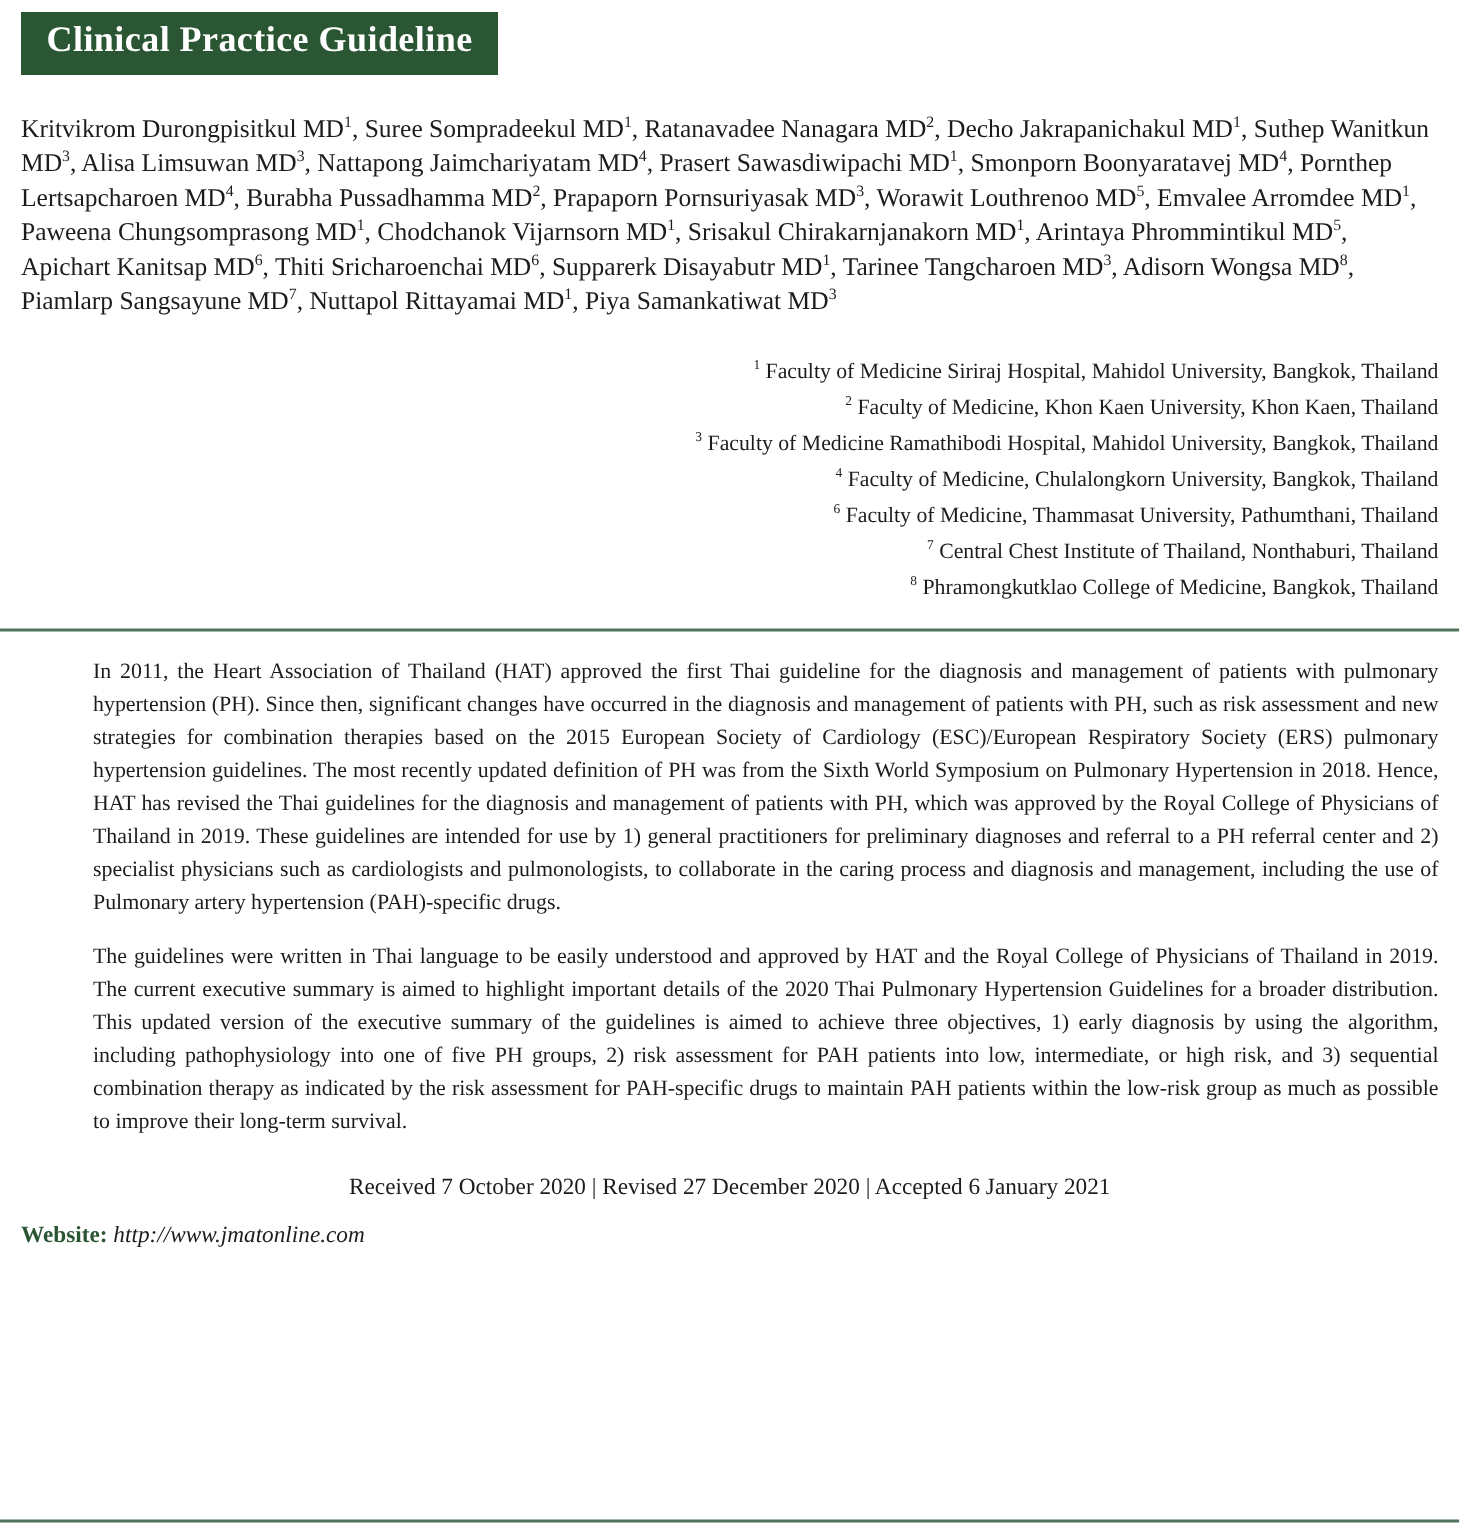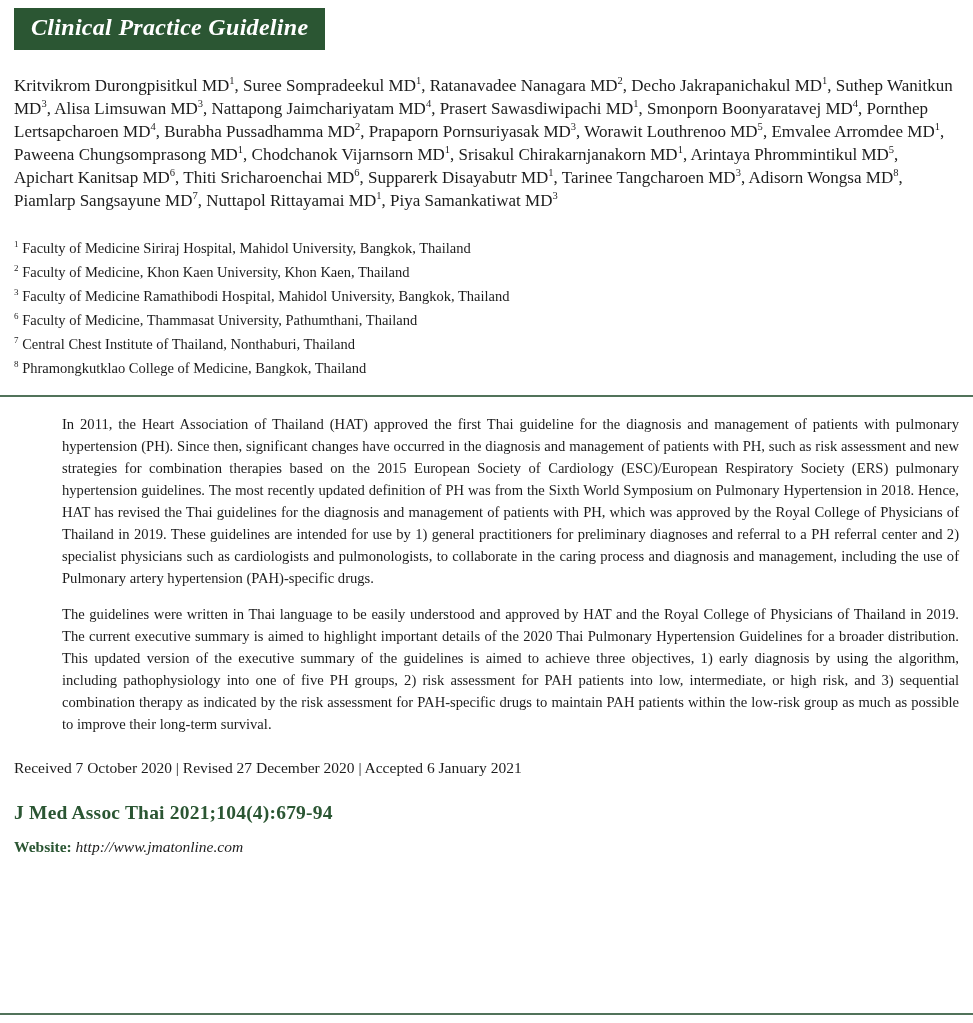--- a/index.html
+++ b/index.html
@@ -25,21 +25,20 @@
     background:#ffffff;
   }
   .badge{
     align-self:flex-start;
     background:var(--green);
     padding:6px 17px 8px 17px;
   }
   .badge-text{
     color:#ffffff;
     font-weight:bold;
-    font-style:italic;
     font-size:24px;
     line-height:1.15;
     letter-spacing:0.3px;
     white-space:nowrap;
     margin-top:38px;
   }
   .title{
     color:var(--green);
     font-size:30px;
     font-weight:bold;
@@ -57,20 +56,21 @@
   .authors sup,.aff sup{
     font-size:0.62em;
     line-height:0;
   }
   .affiliations{
     margin-top:24px;
   }
   .aff{
     font-size:14.5px;
     line-height:24px;
+    text-align:right;
   }
   .rule{
     border:none;
     border-top:2px solid var(--rule);
     margin:15px -14px 0 -14px;
     width:973px;
   }
   .rule-bottom{
     margin-top:auto;
     margin-bottom:8px;
@@ -88,20 +88,21 @@
     margin:20px 0 0 0;
   }
   .kw-label{
     font-weight:bold;
     font-style:italic;
   }
   .history{
     font-size:15.5px;
     line-height:21px;
     margin:22px 0 0 0;
+    text-align:center;
   }
   .citation{
     color:var(--green);
     font-weight:bold;
     font-size:19.5px;
     line-height:24px;
     letter-spacing:0.2px;
     margin:23px 0 0 0;
   }
   .website{
@@ -128,34 +129,34 @@
     <span class="badge-text">Clinical Practice Guideline</span>
   </div>
 
 
   <p class="authors" id="authors"><span>Kritvikrom Durongpisitkul MD<sup>1</sup></span>, <span>Suree Sompradeekul MD<sup>1</sup></span>, <span>Ratanavadee Nanagara MD<sup>2</sup></span>, <span>Decho Jakrapanichakul MD<sup>1</sup></span>, <span>Suthep Wanitkun MD<sup>3</sup></span>, <span>Alisa Limsuwan MD<sup>3</sup></span>, <span>Nattapong Jaimchariyatam MD<sup>4</sup></span>, <span>Prasert Sawasdiwipachi MD<sup>1</sup></span>, <span>Smonporn Boonyaratavej MD<sup>4</sup></span>, <span>Pornthep Lertsapcharoen MD<sup>4</sup></span>, <span>Burabha Pussadhamma MD<sup>2</sup></span>, <span>Prapaporn Pornsuriyasak MD<sup>3</sup></span>, <span>Worawit Louthrenoo MD<sup>5</sup></span>, <span>Emvalee Arromdee MD<sup>1</sup></span>, <span>Paweena Chungsomprasong MD<sup>1</sup></span>, <span>Chodchanok Vijarnsorn MD<sup>1</sup></span>, <span>Srisakul Chirakarnjanakorn MD<sup>1</sup></span>, <span>Arintaya Phrommintikul MD<sup>5</sup></span>, <span>Apichart Kanitsap MD<sup>6</sup></span>, <span>Thiti Sricharoenchai MD<sup>6</sup></span>, <span>Supparerk Disayabutr MD<sup>1</sup></span>, <span>Tarinee Tangcharoen MD<sup>3</sup></span>, <span>Adisorn Wongsa MD<sup>8</sup></span>, <span>Piamlarp Sangsayune MD<sup>7</sup></span>, <span>Nuttapol Rittayamai MD<sup>1</sup></span>, <span>Piya Samankatiwat MD<sup>3</sup></span></p>
 
   <div class="affiliations" id="affiliations">
       <div class="aff"><sup>1</sup> Faculty of Medicine Siriraj Hospital, Mahidol University, Bangkok, Thailand</div>
       <div class="aff"><sup>2</sup> Faculty of Medicine, Khon Kaen University, Khon Kaen, Thailand</div>
       <div class="aff"><sup>3</sup> Faculty of Medicine Ramathibodi Hospital, Mahidol University, Bangkok, Thailand</div>
+      <div class="aff"><sup>4</sup> Faculty of Medicine, Chulalongkorn University, Bangkok, Thailand</div>
       <div class="aff"><sup>6</sup> Faculty of Medicine, Thammasat University, Pathumthani, Thailand</div>
       <div class="aff"><sup>7</sup> Central Chest Institute of Thailand, Nonthaburi, Thailand</div>
       <div class="aff"><sup>8</sup> Phramongkutklao College of Medicine, Bangkok, Thailand</div>
     </div>
 
   <hr class="rule rule-top">
 
   <div class="abstract" id="abstract">
       <p class="abs-p">In 2011, the Heart Association of Thailand (HAT) approved the first Thai guideline for the diagnosis and management of patients with pulmonary hypertension (PH). Since then, significant changes have occurred in the diagnosis and management of patients with PH, such as risk assessment and new strategies for combination therapies based on the 2015 European Society of Cardiology (ESC)/European Respiratory Society (ERS) pulmonary hypertension guidelines. The most recently updated definition of PH was from the Sixth World Symposium on Pulmonary Hypertension in 2018. Hence, HAT has revised the Thai guidelines for the diagnosis and management of patients with PH, which was approved by the Royal College of Physicians of Thailand in 2019. These guidelines are intended for use by 1) general practitioners for preliminary diagnoses and referral to a PH referral center and 2) specialist physicians such as cardiologists and pulmonologists, to collaborate in the caring process and diagnosis and management, including the use of Pulmonary artery hypertension (PAH)-specific drugs.</p>
       <p class="abs-p">The guidelines were written in Thai language to be easily understood and approved by HAT and the Royal College of Physicians of Thailand in 2019. The current executive summary is aimed to highlight important details of the 2020 Thai Pulmonary Hypertension Guidelines for a broader distribution. This updated version of the executive summary of the guidelines is aimed to achieve three objectives, 1) early diagnosis by using the algorithm, including pathophysiology into one of five PH groups, 2) risk assessment for PAH patients into low, intermediate, or high risk, and 3) sequential combination therapy as indicated by the risk assessment for PAH-specific drugs to maintain PAH patients within the low-risk group as much as possible to improve their long-term survival.</p>
     </div>
 
 
   <p class="history">Received 7 October 2020 | Revised 27 December 2020 | Accepted 6 January 2021</p>
 
-  <p class="citation">J Med Assoc Thai 2021;104(4):679-94</p>
 
   <p class="website"><span class="web-label">Website:</span> <a class="web-url" href="#">http://www.jmatonline.com</a></p>
 
   <hr class="rule rule-bottom">
 
 </div>
 
 </body></html>

